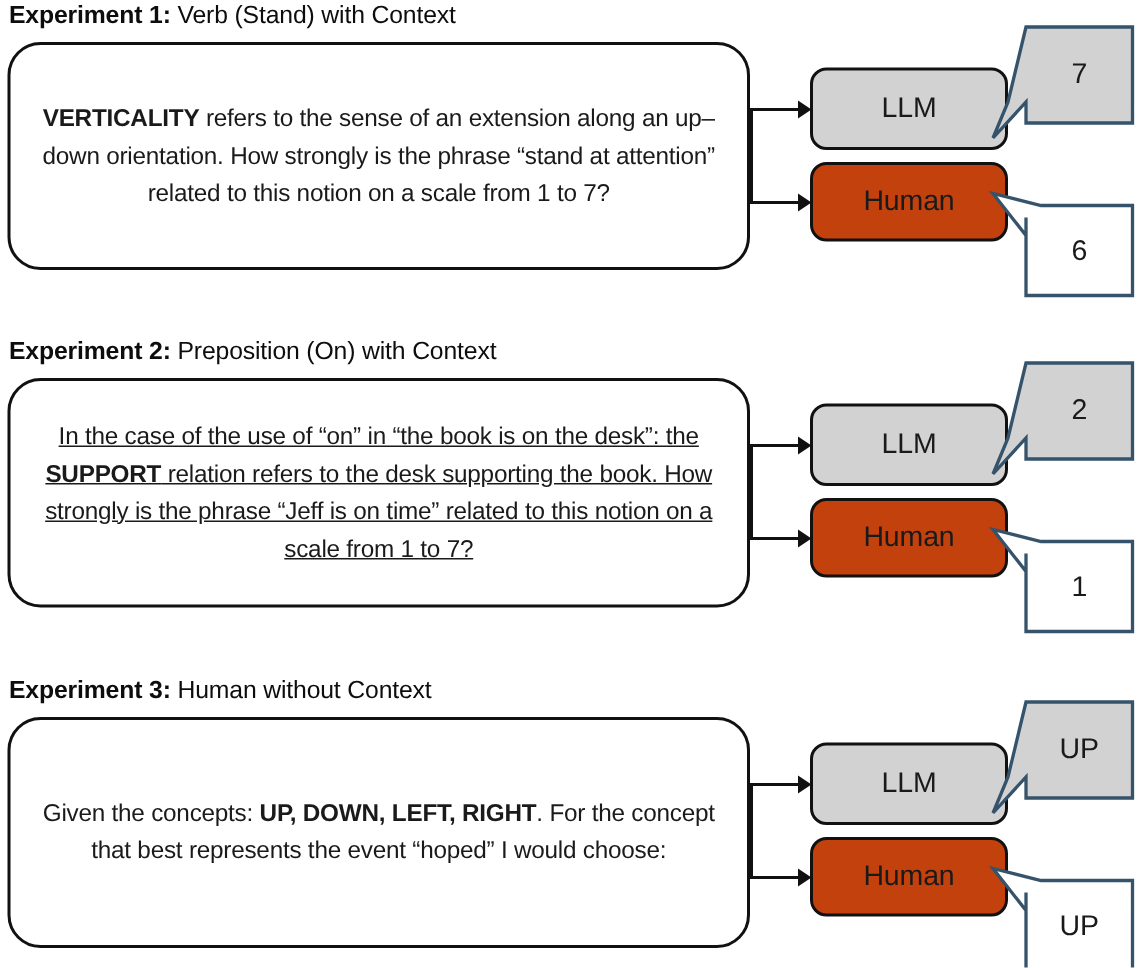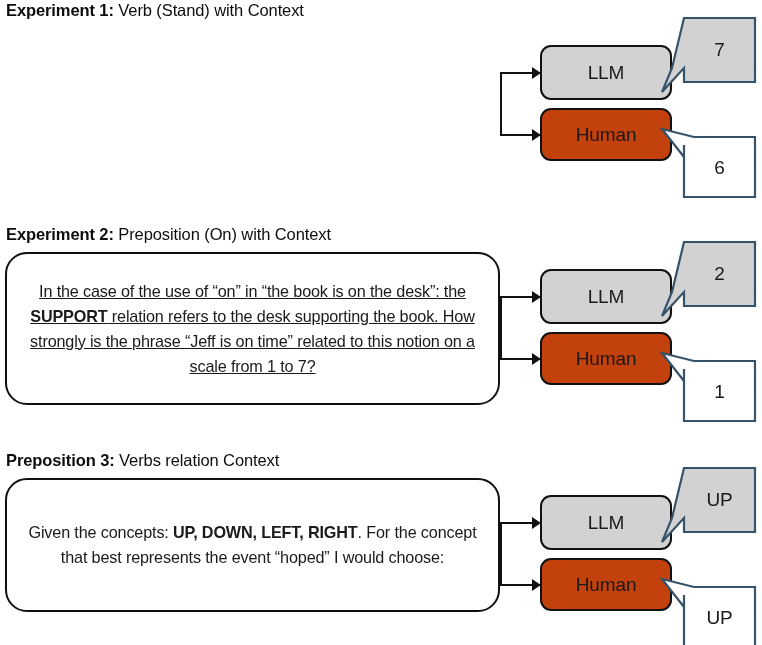--- a/index.html
+++ b/index.html
@@ -73,20 +73,23 @@
 </head>
 <body>
 
 <div class="canvas">
 
   <div class="exp-block" style="top:0px;height:215px;">
     <div class="exp-title">
       <span class="lbl">Experiment 1:</span><span class="dsc"> Verb (Stand) with Context</span>
     </div>
 
+    <div class="prompt-box" style="top:28px;height:152px;">
+      <div class="prompt-text"><b>VERTICALITY</b> refers to the sense of an extension along an up–down orientation. How strongly is the phrase “stand at attention” related to this notion on a scale from 1 to 7?</div>
+    </div>
 
     <div class="connector" style="left:500px;top:72px;width:44px;height:64px;">
       <div class="conn-spine" style="height:64px;"></div>
       <div class="conn-arm" style="top:0px;width:34px;"></div>
       <div class="conn-head" style="left:32px;top:-5px;"></div>
       <div class="conn-arm" style="top:62px;width:34px;"></div>
       <div class="conn-head" style="left:32px;top:57px;"></div>
     </div>
 
     <div class="agent-box llm" style="left:540px;top:45px;width:132px;height:55px;">
@@ -147,24 +150,24 @@
     <div class="callout" style="left:660px;top:127px;width:102px;height:72px;">
       <svg width="102" height="72" viewBox="0 0 102 72">
         <path d="M24 18 L24 30 L2 2 L34 10 L95 10 L95 70 L24 70 Z" fill="#ffffff" stroke="#35536b" stroke-width="2.2" stroke-linejoin="miter"></path>
       </svg>
       <div class="cl-text" style="left:24px;top:12px;width:71px;height:58px;">1</div>
     </div>
   </div>
 
   <div class="exp-block" style="top:450px;height:195px;">
     <div class="exp-title">
-      <span class="lbl">Preposition 3:</span><span class="dsc"> Verbs relation Context</span>
-    </div>
-
-    <div class="prompt-box" style="top:28px;height:134px;">
+      <span class="lbl">Experiment 3:</span><span class="dsc"> Human without Context</span>
+    </div>
+
+    <div class="prompt-box" style="top:28px;height:154px;">
       <div class="prompt-text">Given the concepts: <b>UP, DOWN, LEFT, RIGHT</b>. For the concept that best represents the event “hoped” I would choose:</div>
     </div>
 
     <div class="connector" style="left:500px;top:72px;width:44px;height:64px;">
       <div class="conn-spine" style="height:64px;"></div>
       <div class="conn-arm" style="top:0px;width:34px;"></div>
       <div class="conn-head" style="left:32px;top:-5px;"></div>
       <div class="conn-arm" style="top:62px;width:34px;"></div>
       <div class="conn-head" style="left:32px;top:57px;"></div>
     </div>

